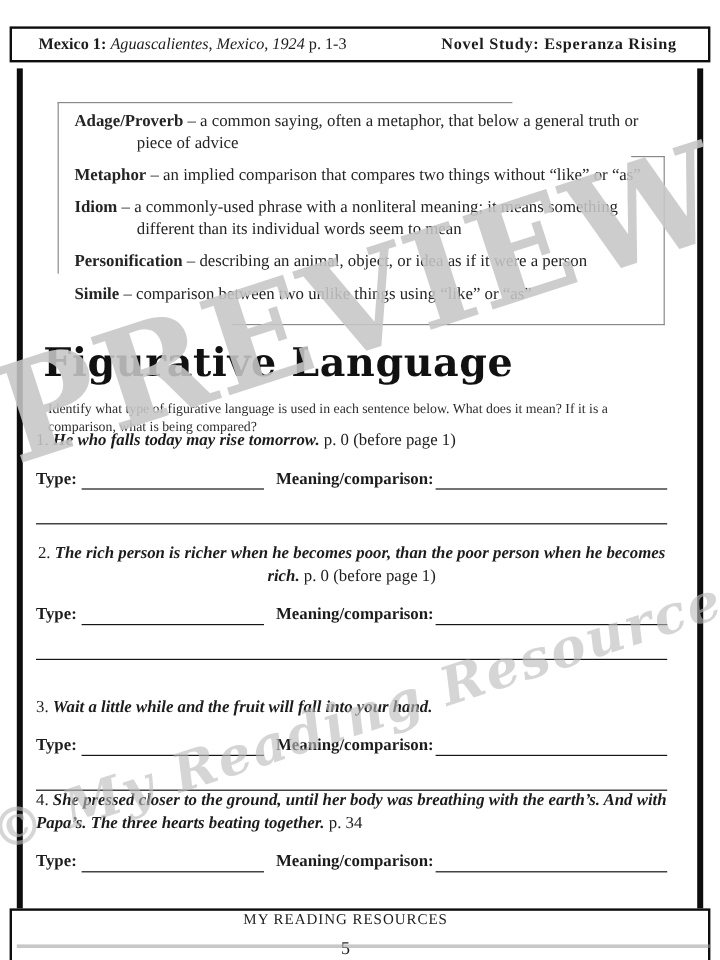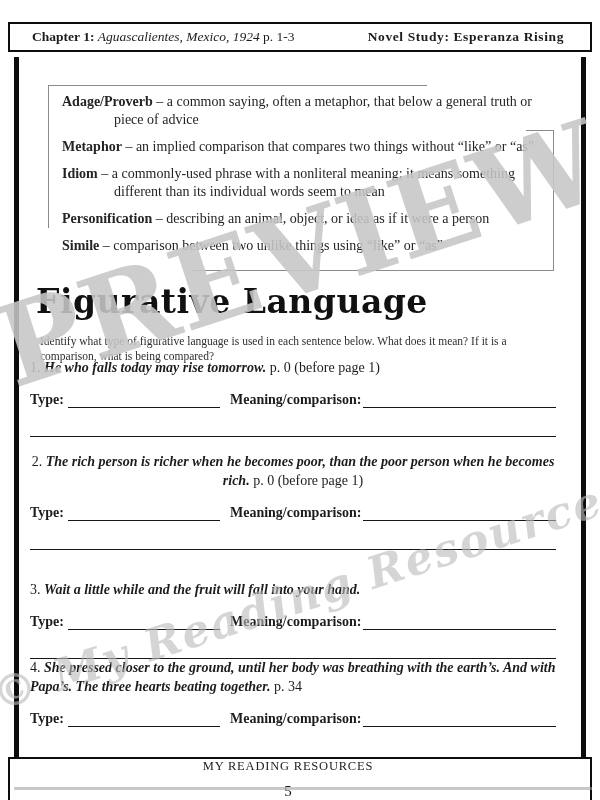--- a/index.html
+++ b/index.html
@@ -85,21 +85,21 @@
   .footer-page{font-size:15px;}
   .footer-shadow{position:absolute; left:14px; top:787px; width:578px; height:3px; background:#9a9a9a; opacity:0.55;}
 </style>
 </head>
 <body>
 
 <div id="page">
 
   <div class="header-bar">
     <div>
-      <span class="chapter-label">Chapter 1:</span>
+      <span class="chapter-label">Mexico 1:</span>
       <span class="chapter-title">Aguascalientes, Mexico, 1924</span>
       <span class="chapter-pages">p. 1-3</span>
     </div>
     <div class="novel-title">Novel Study:  Esperanza Rising</div>
   </div>
 
   <div class="frame-left"></div>
   <div class="frame-right"></div>
 
   <div class="seg seg-b1-top"></div>

